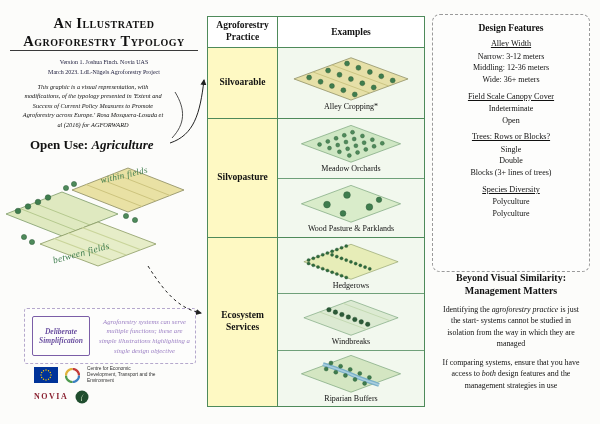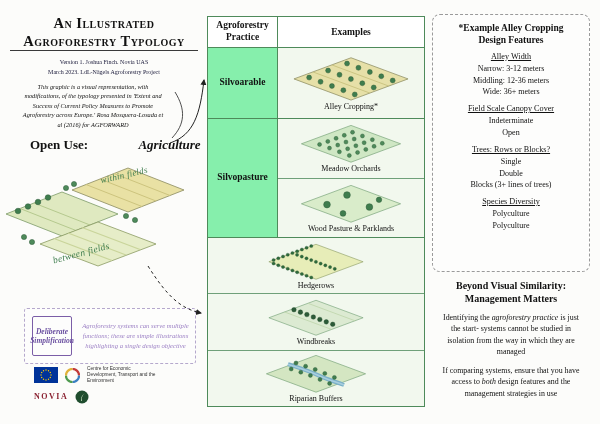--- a/index.html
+++ b/index.html
@@ -20,36 +20,36 @@
     font-size:6px;line-height:1.6;color:#1a1a3a;
   }
   .citation{
     position:absolute;left:20px;top:82px;width:146px;text-align:center;
     font-style:italic;font-size:6.3px;line-height:1.5;color:#111;
   }
   .land-use{
     position:absolute;left:30px;top:137px;width:180px;
     font-size:13px;font-weight:bold;
   }
-  .land-use .val{font-style:italic;margin-left:47px;}
+  .land-use .val{font-style:italic;}
   .fields-art{position:absolute;left:0px;top:154px;}
   .hand-label{
     position:absolute;color:#3f7d4e;font-style:italic;font-size:9px;
     letter-spacing:.3px;white-space:nowrap;
   }
   .within{left:100px;top:170px;transform:rotate(-13deg);}
   .between{left:52px;top:248px;transform:rotate(-15deg);font-size:9.5px;}
   .deliberate{
     position:absolute;left:24px;top:308px;width:172px;height:56px;
     border:1px dashed #b5a8cc;border-radius:3px;display:flex;align-items:stretch;
     box-sizing:border-box;background:#fdfdfc;
   }
   .deliberate-inner{
     margin:7px 4px 7px 7px;border:1.4px solid #7b5ea7;border-radius:2px;
-    width:40px;display:flex;align-items:center;justify-content:center;
+    width:58px;display:flex;align-items:center;justify-content:center;
     color:#6a4fa0;font-weight:bold;font-style:italic;font-size:7.5px;
     text-align:center;padding:2px;flex:none;box-sizing:border-box;
   }
   .deliberate-note{
     flex:1;padding:4px 5px;color:#9b7fc4;font-style:italic;font-size:6.7px;
     line-height:1.45;text-align:center;align-self:center;
   }
   .logo-area{position:absolute;left:34px;top:366px;width:165px;font-size:0;}
   .logo-row{display:flex;align-items:center;gap:7px;margin-bottom:5px;}
   .ely-text{font-size:4.8px;color:#333;line-height:1.3;width:70px;font-family:"Liberation Sans",sans-serif;}
@@ -62,21 +62,21 @@
     position:absolute;left:207px;top:16px;width:218px;
     border:1.6px solid #4e8a5a;background:#fff;box-sizing:border-box;
   }
   .t-row{display:flex;border-top:1.6px solid #4e8a5a;}
   .t-row:first-child{border-top:none;}
   .cell{box-sizing:border-box;}
   .cell-practice{
     width:70px;flex:none;border-right:1.6px solid #4e8a5a;
     display:flex;align-items:center;justify-content:center;text-align:center;
     font-weight:bold;font-size:9.5px;line-height:1.25;padding:2px;
-    background:#86efac;
+    background:#fef9c3;
   }
   .cell-practice.header, .cell-examples-h{background:#fff;}
   .cell-examples-h{
     flex:1;display:flex;align-items:center;justify-content:center;
     font-weight:bold;font-size:9.5px;
   }
   .header-row{height:30px;}
   .examples-col{flex:1;display:flex;flex-direction:column;background:#f2f8ee;}
   .example{
     flex:1;display:flex;flex-direction:column;align-items:center;
@@ -92,21 +92,21 @@
   
   .design-box{
     position:absolute;left:432px;top:14px;width:158px;height:258px;
     border:1.4px dashed #9a9a9a;border-radius:8px;box-sizing:border-box;
     padding:7px 5px;text-align:center;background:#fdfdfc;
   }
   .design-title{font-weight:bold;font-size:9.5px;line-height:1.3;margin-bottom:5px;}
   .design-section{margin-bottom:6px;}
   .design-heading{font-size:8.2px;text-decoration:underline;margin-bottom:2.5px;}
   .design-item{font-size:8px;line-height:1.45;}
-  .mgmt{position:absolute;left:430px;top:280px;width:162px;text-align:center;}
+  .mgmt{position:absolute;left:430px;top:272px;width:162px;text-align:center;}
   .mgmt-title{font-weight:bold;font-size:10px;line-height:1.25;}
   .mgmt-p{font-size:7.9px;line-height:1.45;margin:7px 10px 0;}
   .mgmt-p .em{font-style:italic;}
   
   .overlay{position:absolute;left:0;top:0;pointer-events:none;}
 </style>
 </head>
 <body>
 
 <div class="poster-title">
@@ -276,20 +276,21 @@
               <circle cx="55" cy="38" r="3.6"></circle>
             <circle cx="100" cy="21" r="3.4"></circle>
           </g>
         </svg>
         <div class="caption">Wood Pasture &amp; Parklands</div>
       </div>
     </div>
   </div>
 
   <div class="t-row row-ecosystem">
+    <div class="cell cell-practice">Ecosystem Services</div>
     <div class="examples-col">
       <div class="example">
         <svg width="118" height="38" viewBox="0 0 130 50">
           <polygon points="65,3 127,26 65,49 3,26" fill="#e7edb8" stroke="#8a9a62" stroke-width="0.8"></polygon>
           <g fill="#2f6b3c" stroke="#1f4a2a" stroke-width="0.4">
             <circle cx="9.2" cy="23.7" r="2.1"></circle>
               <circle cx="15.4" cy="21.4" r="2.1"></circle>
               <circle cx="21.6" cy="19.1" r="2.1"></circle>
               <circle cx="27.8" cy="16.8" r="2.1"></circle>
               <circle cx="34" cy="14.5" r="2.1"></circle>
@@ -355,21 +356,20 @@
           </g>
         </svg>
         <div class="caption">Riparian Buffers</div>
       </div>
     </div>
   </div>
 </div>
 
 <div class="design-box">
   <div class="design-title">
-    <div>*Example Alley Cropping</div>
     <div>Design Features</div>
   </div>
 
   <div class="design-section">
     <div class="design-heading">Alley Width</div>
     <div class="design-item">Narrow: 3-12 meters</div>
     <div class="design-item">Middling: 12-36 meters</div>
     <div class="design-item">Wide: 36+ meters</div>
   </div>
 

